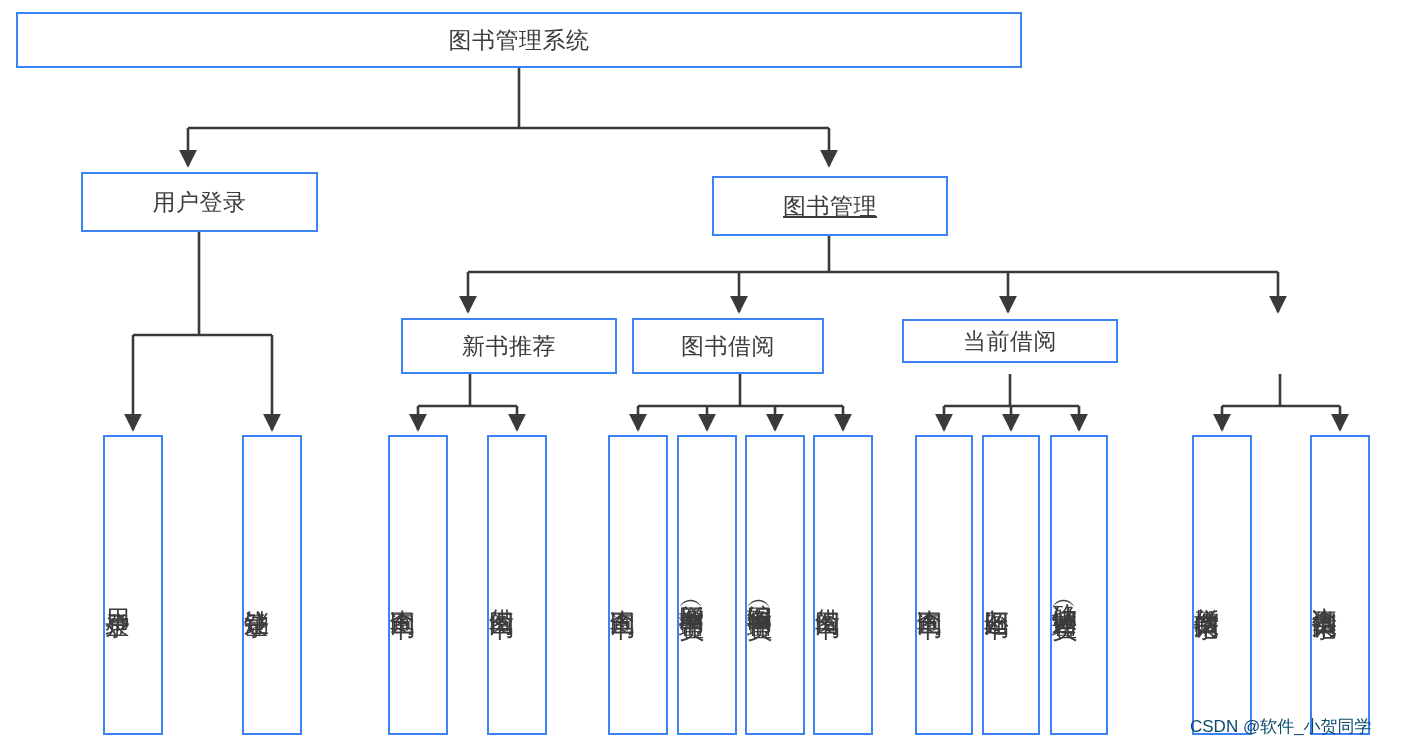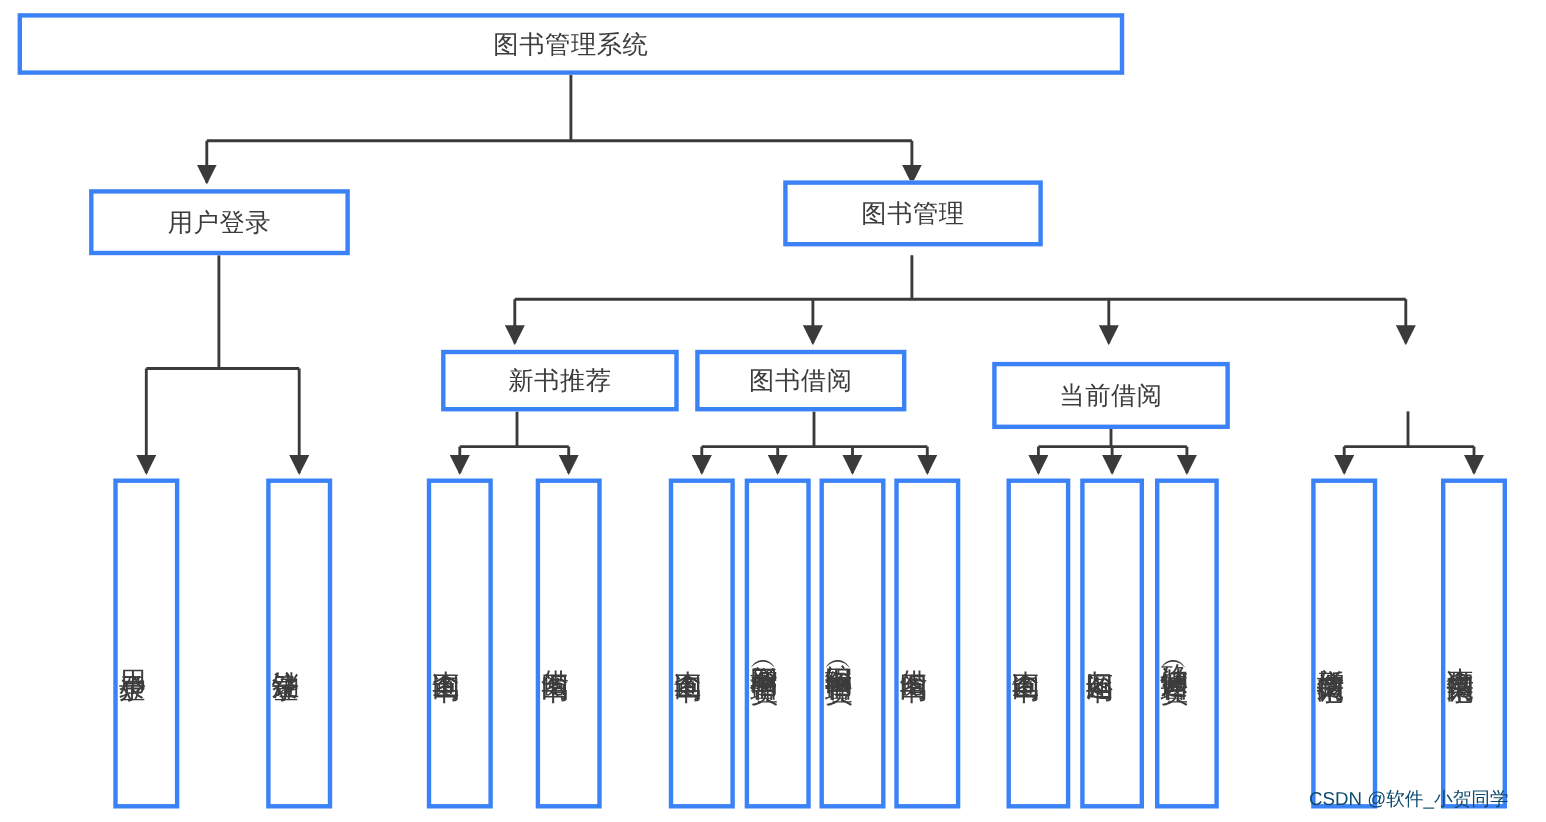--- a/index.html
+++ b/index.html
@@ -23,21 +23,21 @@
     left: 0;
     top: 0;
     width: 1405px;
     height: 747px;
     pointer-events: none;
   }
   .node {
     position: absolute;
     box-sizing: border-box;
     background: #ffffff;
-    border: 4px solid #3b82f6;
+    border: 2px solid #3b82f6;
     display: flex;
     align-items: center;
     justify-content: center;
     color: #3c3c3c;
     z-index: 2;
   }
   .node .lbl {
     display: block;
     text-align: center;
     line-height: 1.08;
@@ -128,31 +128,31 @@
     </g>
   </svg>
 
   <div class="node root horiz" style="left:16px; top:12px; width:1006px; height:56px;">
     <span class="lbl">图书管理系统</span>
   </div>
 
   <div class="node horiz" style="left:81px; top:172px; width:237px; height:60px;">
     <span class="lbl">用户登录</span>
   </div>
-  <div class="node horiz" style="left:712px; top:164px; width:236px; height:60px;">
+  <div class="node horiz" style="left:712px; top:176px; width:236px; height:60px;text-decoration:underline;">
     <span class="lbl">图书管理</span>
   </div>
 
   <div class="node horiz" style="left:362px; top:318px; width:216px; height:56px;margin-left:39px;">
     <span class="lbl">新书推荐</span>
   </div>
   <div class="node horiz" style="left:632px; top:318px; width:192px; height:56px;">
     <span class="lbl">图书借阅</span>
   </div>
-  <div class="node horiz" style="left:902px; top:329px; width:216px; height:61px;">
+  <div class="node horiz" style="left:902px; top:319px; width:216px; height:44px;">
     <span class="lbl">当前借阅</span>
   </div>
 
   <div class="node vert" style="left:103px; top:435px; width:60px; height:300px;">
     <span class="lbl">用户登录</span>
   </div>
   <div class="node vert" style="left:242px; top:435px; width:60px; height:300px;">
     <span class="lbl">注销登录</span>
   </div>
 

